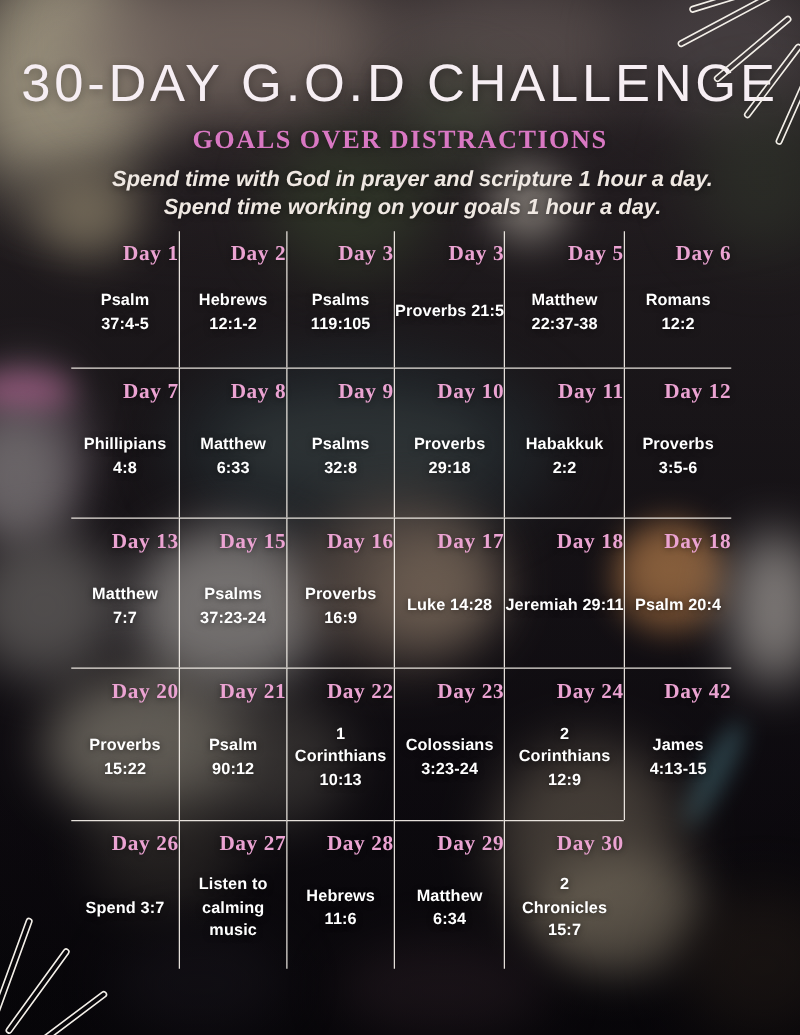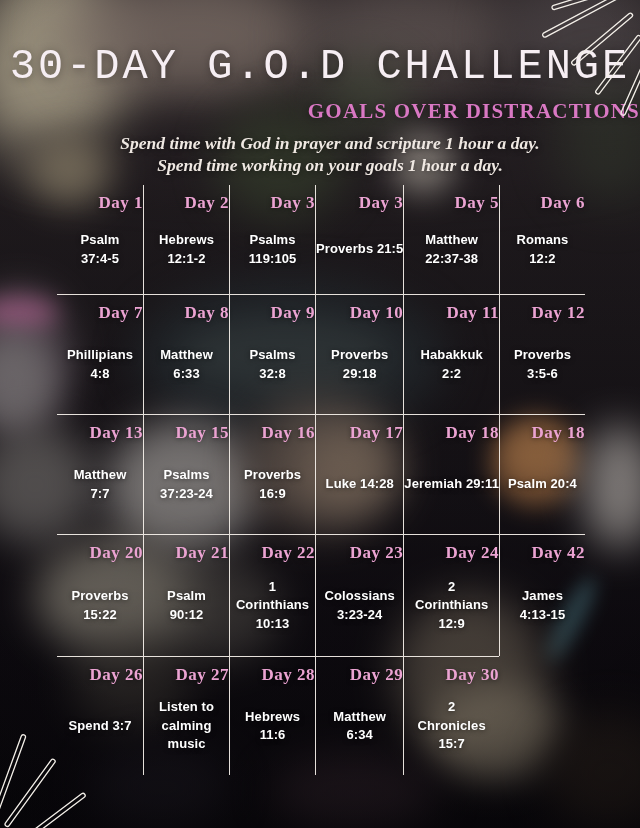--- a/index.html
+++ b/index.html
@@ -9,27 +9,27 @@
   
   .bg{position:absolute;inset:0;
       background:linear-gradient(180deg,#2a2426 0%,#1c181b 40%,#100d12 75%,#0b090d 100%);}
   .blob{position:absolute;border-radius:50%;}
   .wash{position:absolute;inset:0;
         background:linear-gradient(180deg,rgba(18,14,18,.16),rgba(10,8,12,.26) 60%,rgba(4,3,6,.5)),
                    radial-gradient(125% 95% at 50% 40%,rgba(0,0,0,0) 52%,rgba(3,2,5,.5) 100%);}
 
   
   .header{position:absolute;left:0;top:0;width:100%;text-align:center;z-index:4;}
-  .title{margin:0;padding-top:46px;font-family:Liberation Mono, monospace;font-weight:400;
+  .title{margin:0;padding-top:46px;font-family:Liberation Sans, sans-serif;font-weight:400;
          font-size:42px;line-height:1;letter-spacing:3px;color:var(--title,#f6eef3);
          text-shadow:0 1px 8px rgba(0,0,0,.35);}
   .subtitle{margin:11px 0 0;font-family:"Liberation Serif",serif;font-weight:700;
             font-size:21px;letter-spacing:1.2px;color:var(--subtitle-pink,#d978c3);
-            text-shadow:0 1px 6px rgba(0,0,0,.4);text-align:right;}
-  .tagline{margin:9px 0 0;font-family:Liberation Serif, serif;font-style:italic;font-weight:600;
+            text-shadow:0 1px 6px rgba(0,0,0,.4);}
+  .tagline{margin:9px 0 0;font-family:Liberation Sans, sans-serif;font-style:italic;font-weight:600;
            font-size:17.5px;line-height:1.25;color:var(--tagline-white,#efe8e2);
            text-shadow:0 1px 6px rgba(0,0,0,.45);padding-left:20px;}
   .tagline + .tagline{margin-top:0;}
 
   
   .grid{position:absolute;left:57px;top:185px;width:528px;height:590px;z-index:3;
         display:grid;grid-template-columns:repeat(6,1fr);
         grid-template-rows:109px 120px 120px 122px 119px;}
   .cell{border-left:1.4px solid var(--grid-line,rgba(247,242,235,.92));
         border-top:1.4px solid var(--grid-line,rgba(247,242,235,.92));

